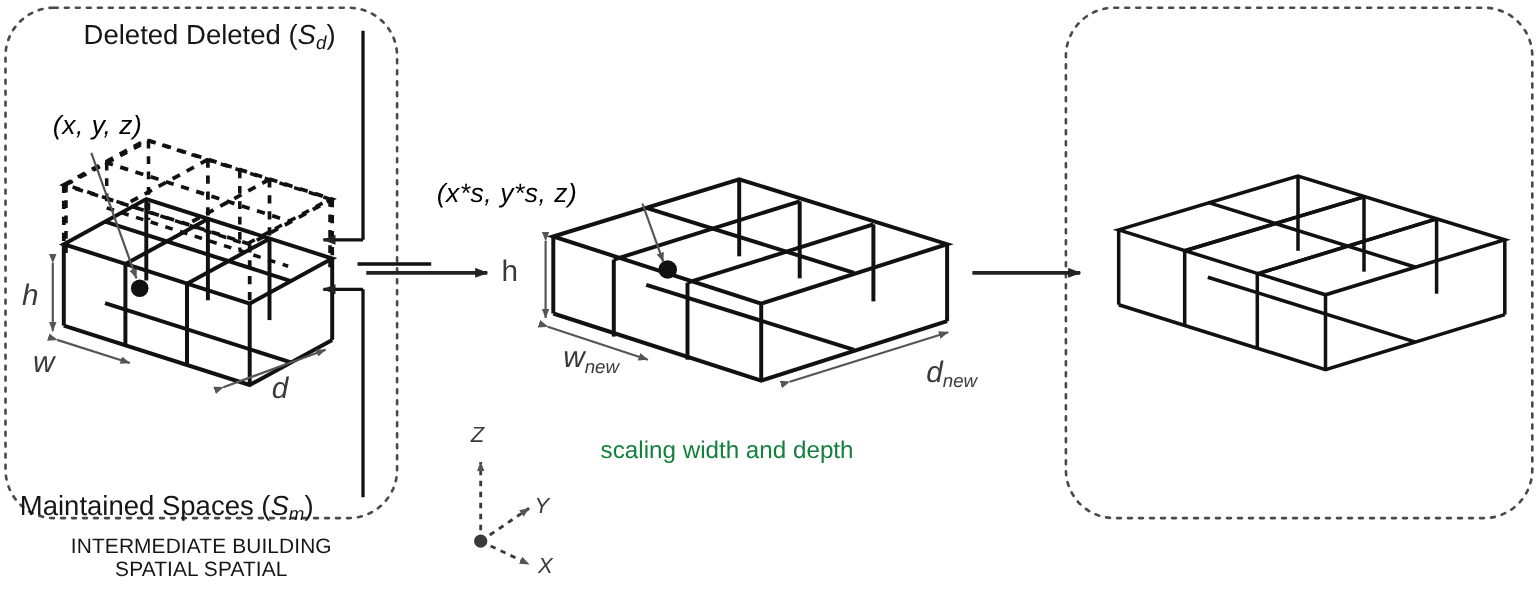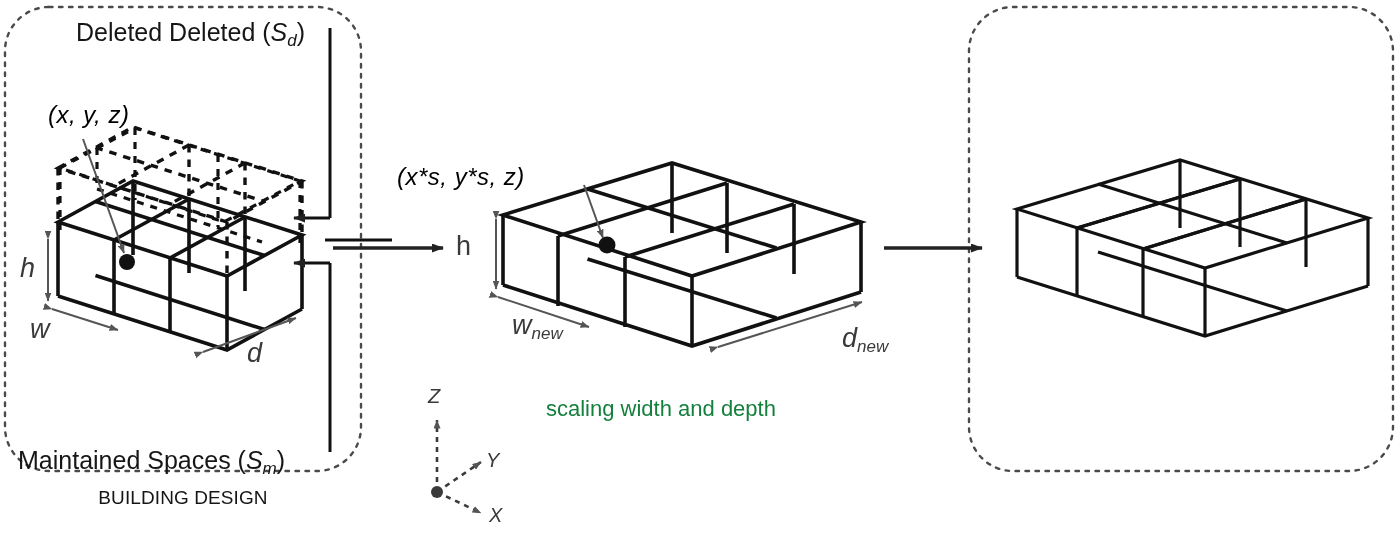--- a/index.html
+++ b/index.html
@@ -228,21 +228,22 @@
     <span>Maintained Spaces (</span><span style="font-style:italic">S</span><span class="sub">m</span><span>)</span>
   </div>
 
   <div class="lbl coord-label" style="left:48px;top:103px;">(x, y, z)</div>
 
   <div class="lbl dim-italic" style="left:20px;top:255px;">h</div>
   <div class="lbl dim-italic" style="left:30px;top:316px;">w</div>
   <div class="lbl dim-italic" style="left:247px;top:340px;">d</div>
 
   <div class="panel-caption" style="left:10px;top:487px;width:346px;">
-    <div>BUILDING DESIGN</div>
+    <div>INTERMEDIATE BUILDING</div>
+    <div>SPATIAL SPATIAL</div>
   </div>
 
   <div class="lbl coord-label" style="left:397px;top:165px;">(x*s, y*s, z)</div>
 
   <div class="lbl dim-upright" style="left:456px;top:233px;">h</div>
   <div class="lbl dim-italic" style="left:512px;top:312px;">
     <span>w</span><span class="sub">new</span>
   </div>
   <div class="lbl dim-italic" style="left:842px;top:325px;">
     <span>d</span><span class="sub">new</span>

